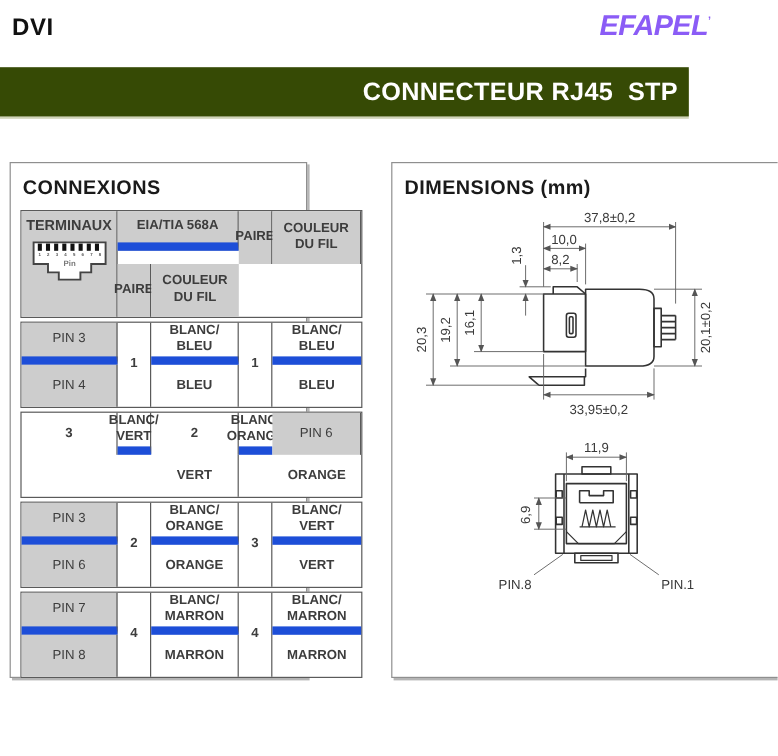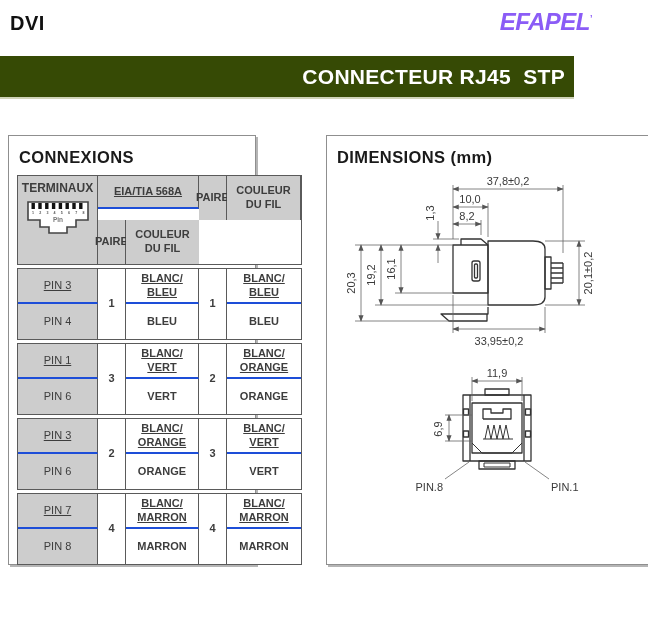--- a/index.html
+++ b/index.html
@@ -28,21 +28,21 @@
             letter-spacing:.4px;}
 
   
   .tbl{width:285px;font-size:11px;color:#3d3d3d;}
   .blk{display:grid;grid-template-columns:80px 28px 73px 28px 74px;
        border:1px solid #5a5a5a;margin-bottom:3px;background:#fff;}
   .c{display:flex;align-items:center;justify-content:center;text-align:center;
      box-sizing:border-box;white-space:pre-line;line-height:1.25;}
   .hdr .c{background:#cdcdcd;font-weight:bold;}
   .br{border-right:1px solid #5a5a5a;}
-  .bb{border-bottom:2px solid #1d4ed8;text-decoration:underline;}
+  .bb{border-bottom:7px solid #1d4ed8;}
   .gray{background:#cdcdcd;}
   .hterm{grid-row:1/3;flex-direction:column;justify-content:flex-start;padding-top:5px;}
   .hstd{grid-column:span 2;height:33px;}
   .hsub{height:44px;}
   .rowh{height:35px;}
   .pspan{grid-row:span 2;font-weight:bold;}
   .cell-bold{font-weight:bold;}
 
   
   .dim-svg{display:block;}
@@ -101,21 +101,20 @@
 BLEU</div>
       <div class="c pspan br">1</div>
       <div class="c rowh bb cell-bold">BLANC/
 BLEU</div>
       <div class="c rowh br gray">PIN 4</div>
       <div class="c rowh br cell-bold" style="grid-column:3;">BLEU</div>
       <div class="c rowh cell-bold" style="grid-column:5;">BLEU</div>
     </div>
 
     <div class="blk">
-      <div class="c rowh br bb gray">PIN 1</div>
       <div class="c pspan br">3</div>
       <div class="c rowh br bb cell-bold">BLANC/
 VERT</div>
       <div class="c pspan br">2</div>
       <div class="c rowh bb cell-bold">BLANC/
 ORANGE</div>
       <div class="c rowh br gray">PIN 6</div>
       <div class="c rowh br cell-bold" style="grid-column:3;">VERT</div>
       <div class="c rowh cell-bold" style="grid-column:5;">ORANGE</div>
     </div>

